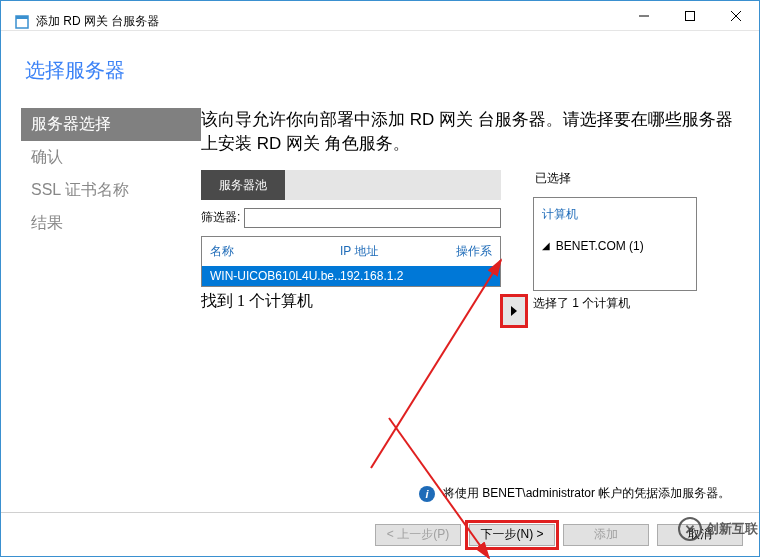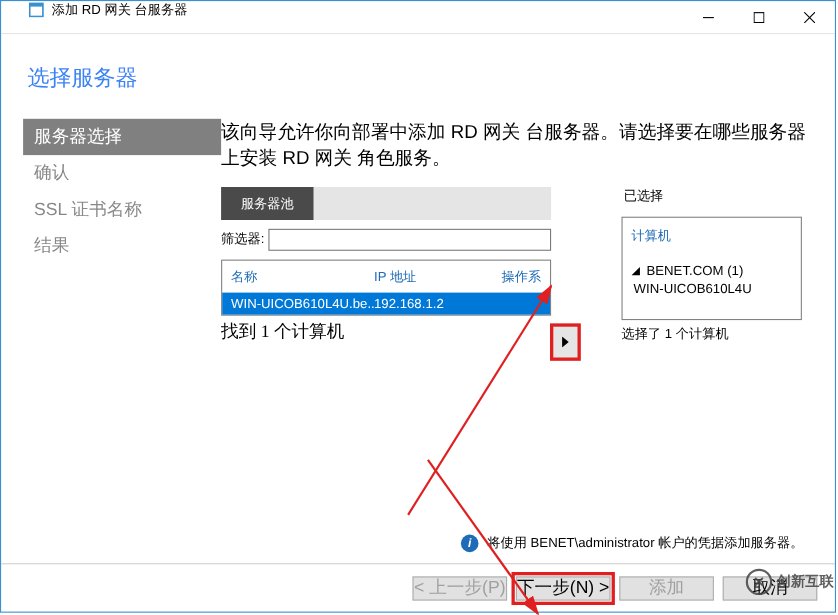--- a/index.html
+++ b/index.html
@@ -1,31 +1,31 @@
 <!DOCTYPE html>
 <html><head>
   <meta charset="utf-8">
   <style>
     * { box-sizing: border-box; margin: 0; padding: 0; font-family: 'Microsoft YaHei', 'Segoe UI', sans-serif; }
     body { width: 762px; height: 559px; position: relative; background: #fff; }
     .window { width: 760px; height: 557px; border: 1px solid #3a90d0; position: relative; background: #fff; display: flex; flex-direction: column; }
-    .titlebar { height: 30px; display: flex; align-items: flex-start; padding-left: 24px; border-bottom: 1px solid #e5e5e5; }
+    .titlebar { height: 30px; display: flex; align-items: flex-end; padding-left: 13px; border-bottom: 1px solid #e5e5e5; }
     .titlebar-icon { width: 16px; height: 16px; margin-right: 6px; display: flex; align-items: center; justify-content: center; }
     .titlebar-title { font-size: 12px; color: #000; flex: 1; }
     .win-controls { display: flex; height: 100%; }
     .win-btn { width: 46px; height: 100%; display: flex; align-items: center; justify-content: center; font-size: 10px; color: #000; }
     .content { flex: 1; display: flex; flex-direction: column; position: relative; }
     .heading { font-size: 20px; color: #3b82f6; padding: 26px 0 0 24px; font-weight: 400; }
     .body { flex: 1; display: flex; padding-top: 24px; }
     .sidebar { width: 200px; padding-left: 20px; }
     .sidebar-item { font-size: 16px; padding: 6px 10px; color: #888; cursor: default; }
     .sidebar-item.active { background: #808080; color: #fff; }
     .main { flex: 1; padding-right: 24px; font-size: 12px; position: relative; }
     .description { font-size: 17px; margin-bottom: 14px; line-height: 1.4; }
-    .two-col { display: flex; gap: 64px; position: relative; }
+    .two-col { display: flex; gap: 32px; position: relative; }
     .left-col { width: 300px; display: flex; flex-direction: column; }
     .right-col { width: 164px; display: flex; flex-direction: column; }
     .tab-header { display: flex; background: #e5e5e5; height: 30px; align-items: stretch; margin-bottom: 8px; }
     .tab { padding: 7px 18px; font-size: 12px; background: #4a4a4a; color: #fff; }
     .filter-row { display: flex; align-items: center; gap: 4px; margin-bottom: 8px; }
     .filter-label { font-size: 12px; white-space: nowrap; }
     .filter-input { flex: 1; height: 20px; border: 1px solid #7a7a7a; padding: 0 4px; font-size: 12px; }
     .table-cont { border: 1px solid #828282; flex: 1; height: 206px; position: relative; }
     .table-header { display: flex; padding: 6px 8px; font-size: 12px; color: #1e6bb8; }
     .th-name { width: 130px; }
@@ -39,21 +39,21 @@
     .selected-box { border: 1px solid #828282; flex: 1; height: 252px; padding: 8px; font-size: 12px; }
     .selected-header { color: #1e6bb8; margin-bottom: 16px; }
     .tree-item { display: flex; align-items: center; gap: 6px; margin-bottom: 2px; }
     .tree-arrow { font-size: 10px; }
     .tree-child { padding-left: 2px; }
     .selected-footer { font-size: 12px; margin-top: 4px; }
     .add-btn { position: absolute; left: 299px; top: 124px; width: 28px; height: 34px; border: 3px solid #e02020; background: #e5e5e5; display: flex; align-items: center; justify-content: center; font-size: 12px; }
     .info-row { display: flex; align-items: center; gap: 8px; position: absolute; bottom: 10px; left: 218px; }
     .info-icon { width: 16px; height: 16px; border-radius: 50%; background: #1e6bb8; color: #fff; display: flex; align-items: center; justify-content: center; font-size: 11px; font-weight: bold; font-style: italic; }
     .footer { height: 44px; border-top: 1px solid #d0d0d0; display: flex; align-items: center; justify-content: flex-end; gap: 8px; padding-right: 16px; }
-    .footer-btn { min-width: 86px; height: 22px; border: 1px solid #adadad; background: #e1e1e1; font-size: 16px; display: flex; align-items: center; justify-content: center; }
+    .footer-btn { min-width: 86px; height: 22px; border: 1px solid #adadad; background: #e1e1e1; font-size: 12px; display: flex; align-items: center; justify-content: center; }
     .footer-btn.disabled { color: #a0a0a0; }
     .footer-btn.highlight { outline: 3px solid #e02020; outline-offset: 1px; }
     .arrow-svg { position: absolute; pointer-events: none; z-index: 50; }
     .watermark { position: absolute; right: 4px; bottom: 18px; display: flex; align-items: center; gap: 4px; opacity: 0.85; }
     .watermark-circle { width: 24px; height: 24px; border-radius: 50%; border: 2px solid #444; display: flex; align-items: center; justify-content: center; font-size: 13px; font-weight: bold; color: #444; }
     .watermark-text { font-size: 13px; font-weight: bold; color: #444; }
   </style>
 </head>
 <body>
 
@@ -130,21 +130,20 @@
           </div>
 
           <div class="right-col">
             <div class="selected-label">已选择</div>
             <div class="selected-box">
               <div class="selected-header">计算机</div>
               <div class="tree-item">
                 <span class="tree-arrow">◢</span>
                 <span>BENET.COM (1)</span>
               </div>
-              <div class="tree-child">WIN-UICOB610L4U</div>
             </div>
             <div class="selected-footer">选择了 1 个计算机</div>
           </div>
         </div>
 
         <div class="info-row">
           <span class="info-icon">i</span>
           <span>将使用 BENET\administrator 帐户的凭据添加服务器。</span>
         </div>
 

